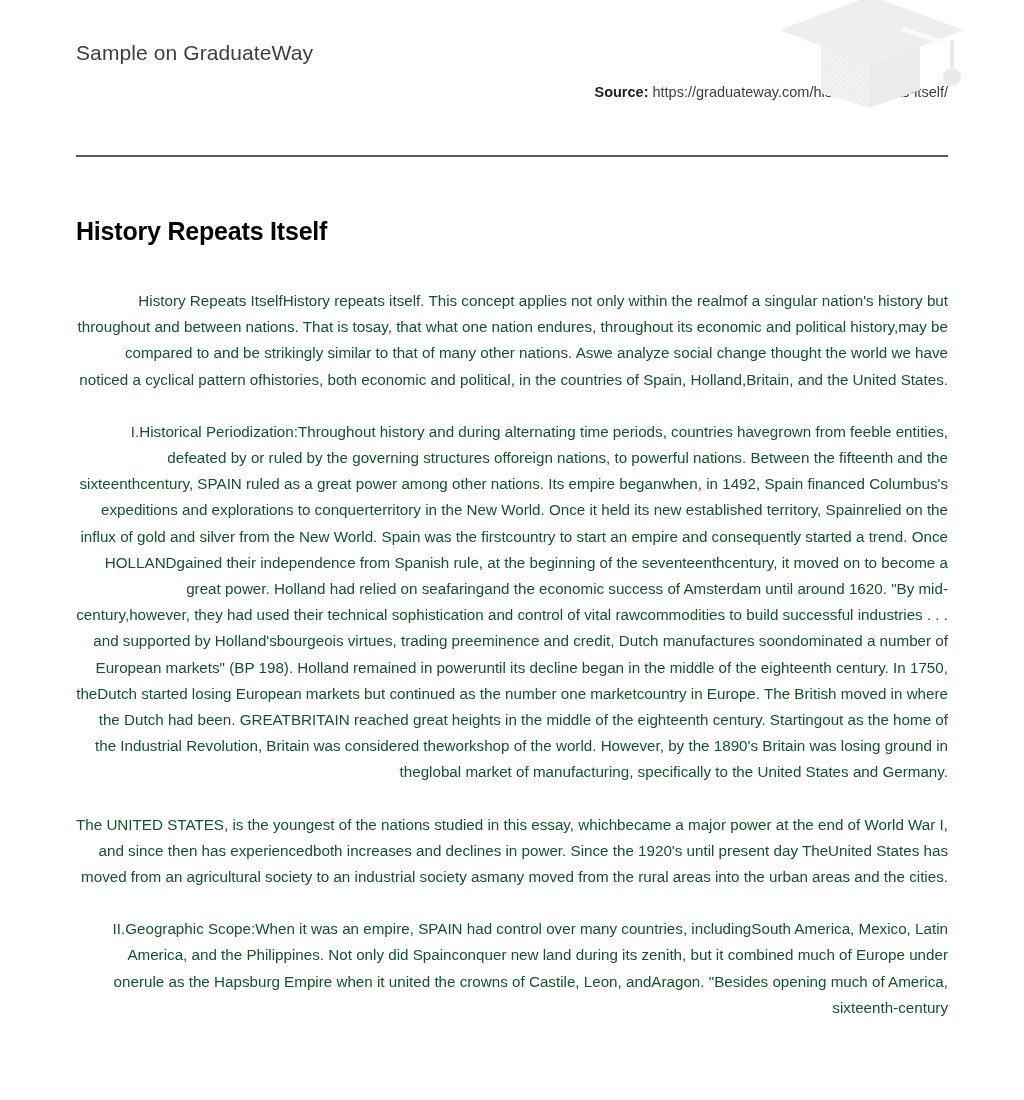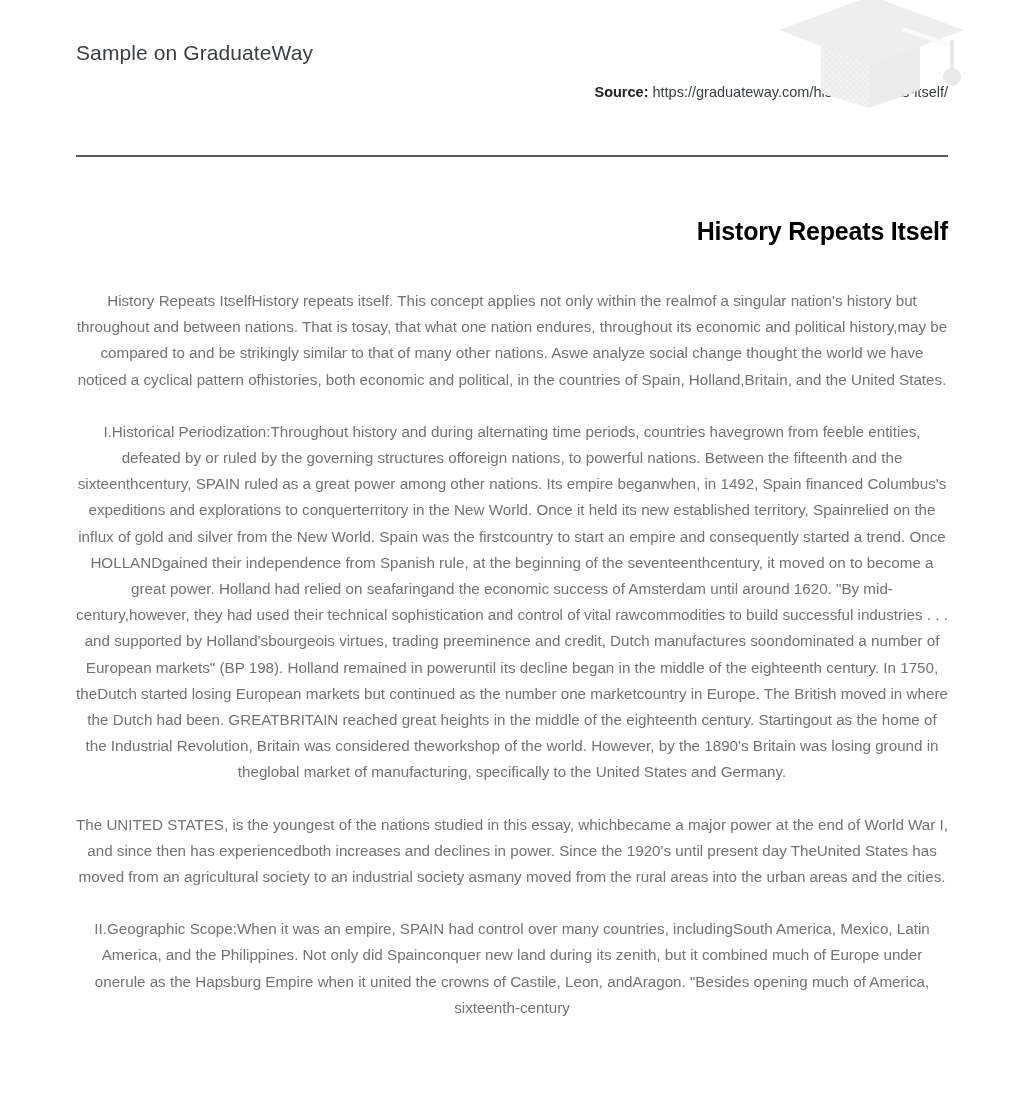--- a/index.html
+++ b/index.html
@@ -70,40 +70,40 @@
   
   .divider {
     border: 0;
     border-top: 2px solid #5a5a5e;
     margin: 40px 0 0 0;
     width: 872px;
   }
 
   
   .doc-title {
-    text-align: right;
+    text-align: left;
     font-size: 25px;
     font-weight: 700;
     color: #000000;
     margin: 59px 0 0 0;
     line-height: 30px;
     letter-spacing: -0.2px;
   }
 
   
   .doc-body {
     margin-top: 42px;
     width: 872px;
   }
   .doc-body p {
     font-size: 15.2px;
     line-height: 26.2px;
-    color: #737373;
+    color: #14532d;
     margin: 0 0 26px 0;
-    text-align: center;
+    text-align: right;
     word-spacing: 0px;
   }
   .doc-body p:last-child { margin-bottom: 8px; }
 </style>
 </head>
 <body>
 
 <div class="page">
 
   <div class="page-header">

